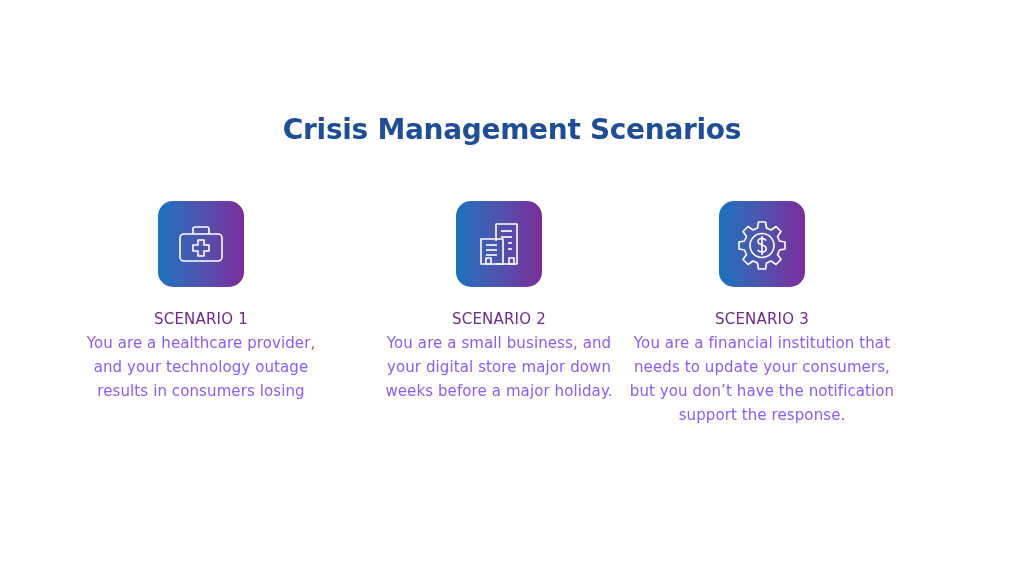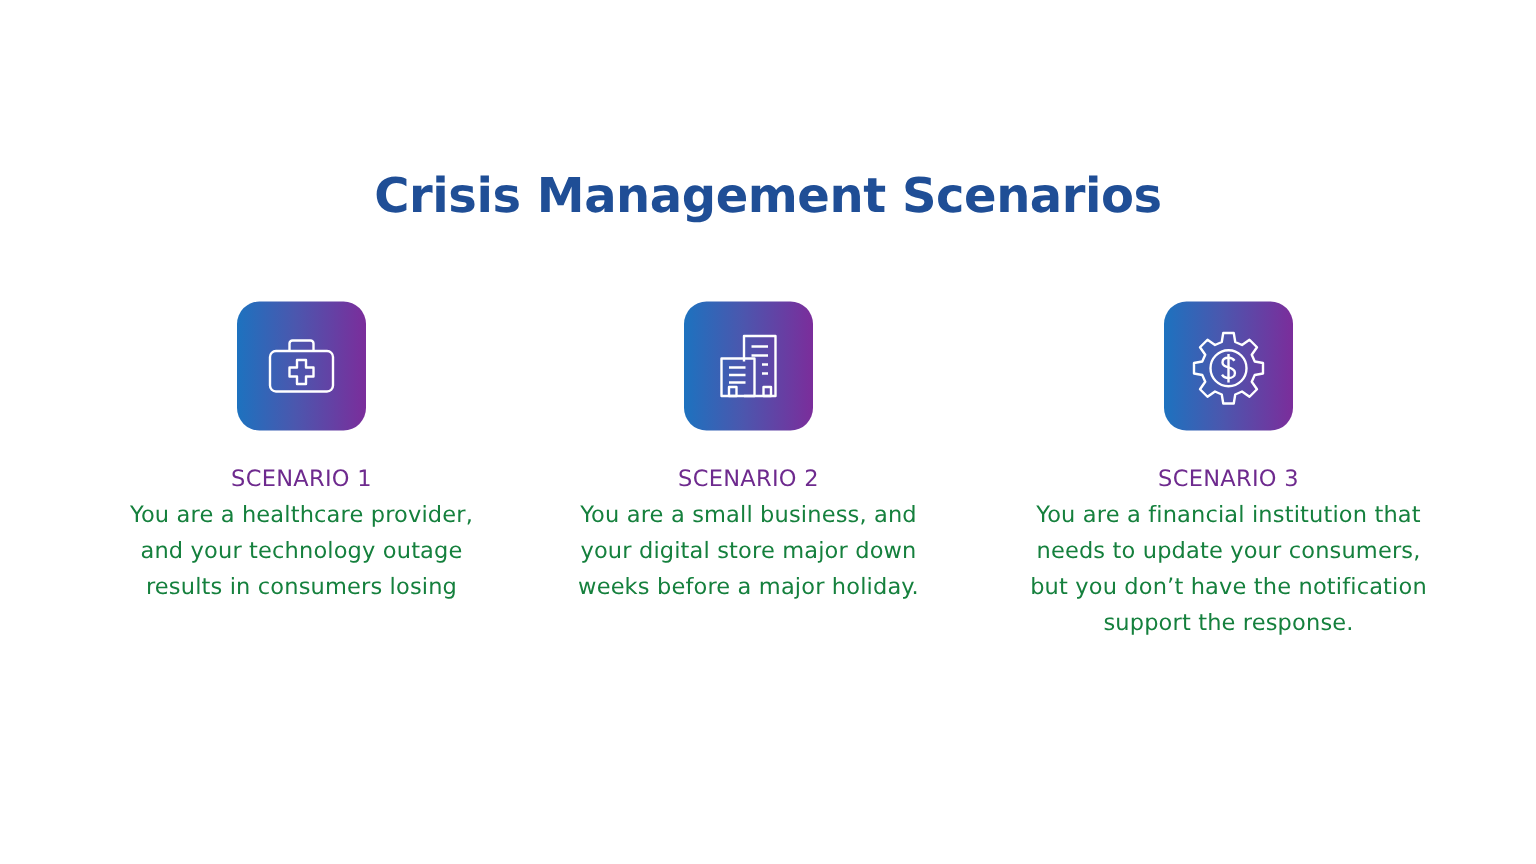--- a/index.html
+++ b/index.html
@@ -15,21 +15,21 @@
     font-family: "DejaVu Sans", "Liberation Sans", sans-serif;
   }
   .title {
     position: absolute;
     top: 110px;
     left: 0;
     width: 1024px;
     text-align: center;
     font-family: "DejaVu Sans", sans-serif;
     font-weight: bold;
-    font-size: 32px;
+    font-size: 28px;
     letter-spacing: -0.3px;
     color: #1f4e96;
     margin: 0;
     line-height: 40px;
   }
   .card {
     position: absolute;
     top: 201px;
     width: 300px;
     text-align: center;
@@ -56,26 +56,26 @@
     letter-spacing: 0.2px;
     color: #6e2a8e;
     line-height: 20px;
   }
   .desc {
     margin-top: 2px;
     font-family: "DejaVu Sans", sans-serif;
     font-weight: normal;
     font-size: 15px;
     line-height: 24px;
-    color: #15803d;
+    color: #8b5cf6;
     letter-spacing: 0.1px;
   }
   #card-1 { left: 51px; }
   #card-2 { left: 349px; }
-  #card-3 { left: 669px; }
+  #card-3 { left: 612px; }
   #card-3 .desc { margin-left: -10px; margin-right: -10px; }
 </style>
 </head>
 <body>
 
 <h1 class="title">Crisis Management Scenarios</h1>
 
 <div class="card" id="card-1">
   <div class="icon-box">
     <svg viewBox="0 0 64 64" fill="none" stroke="#ffffff" stroke-width="1.6" stroke-linejoin="round">

